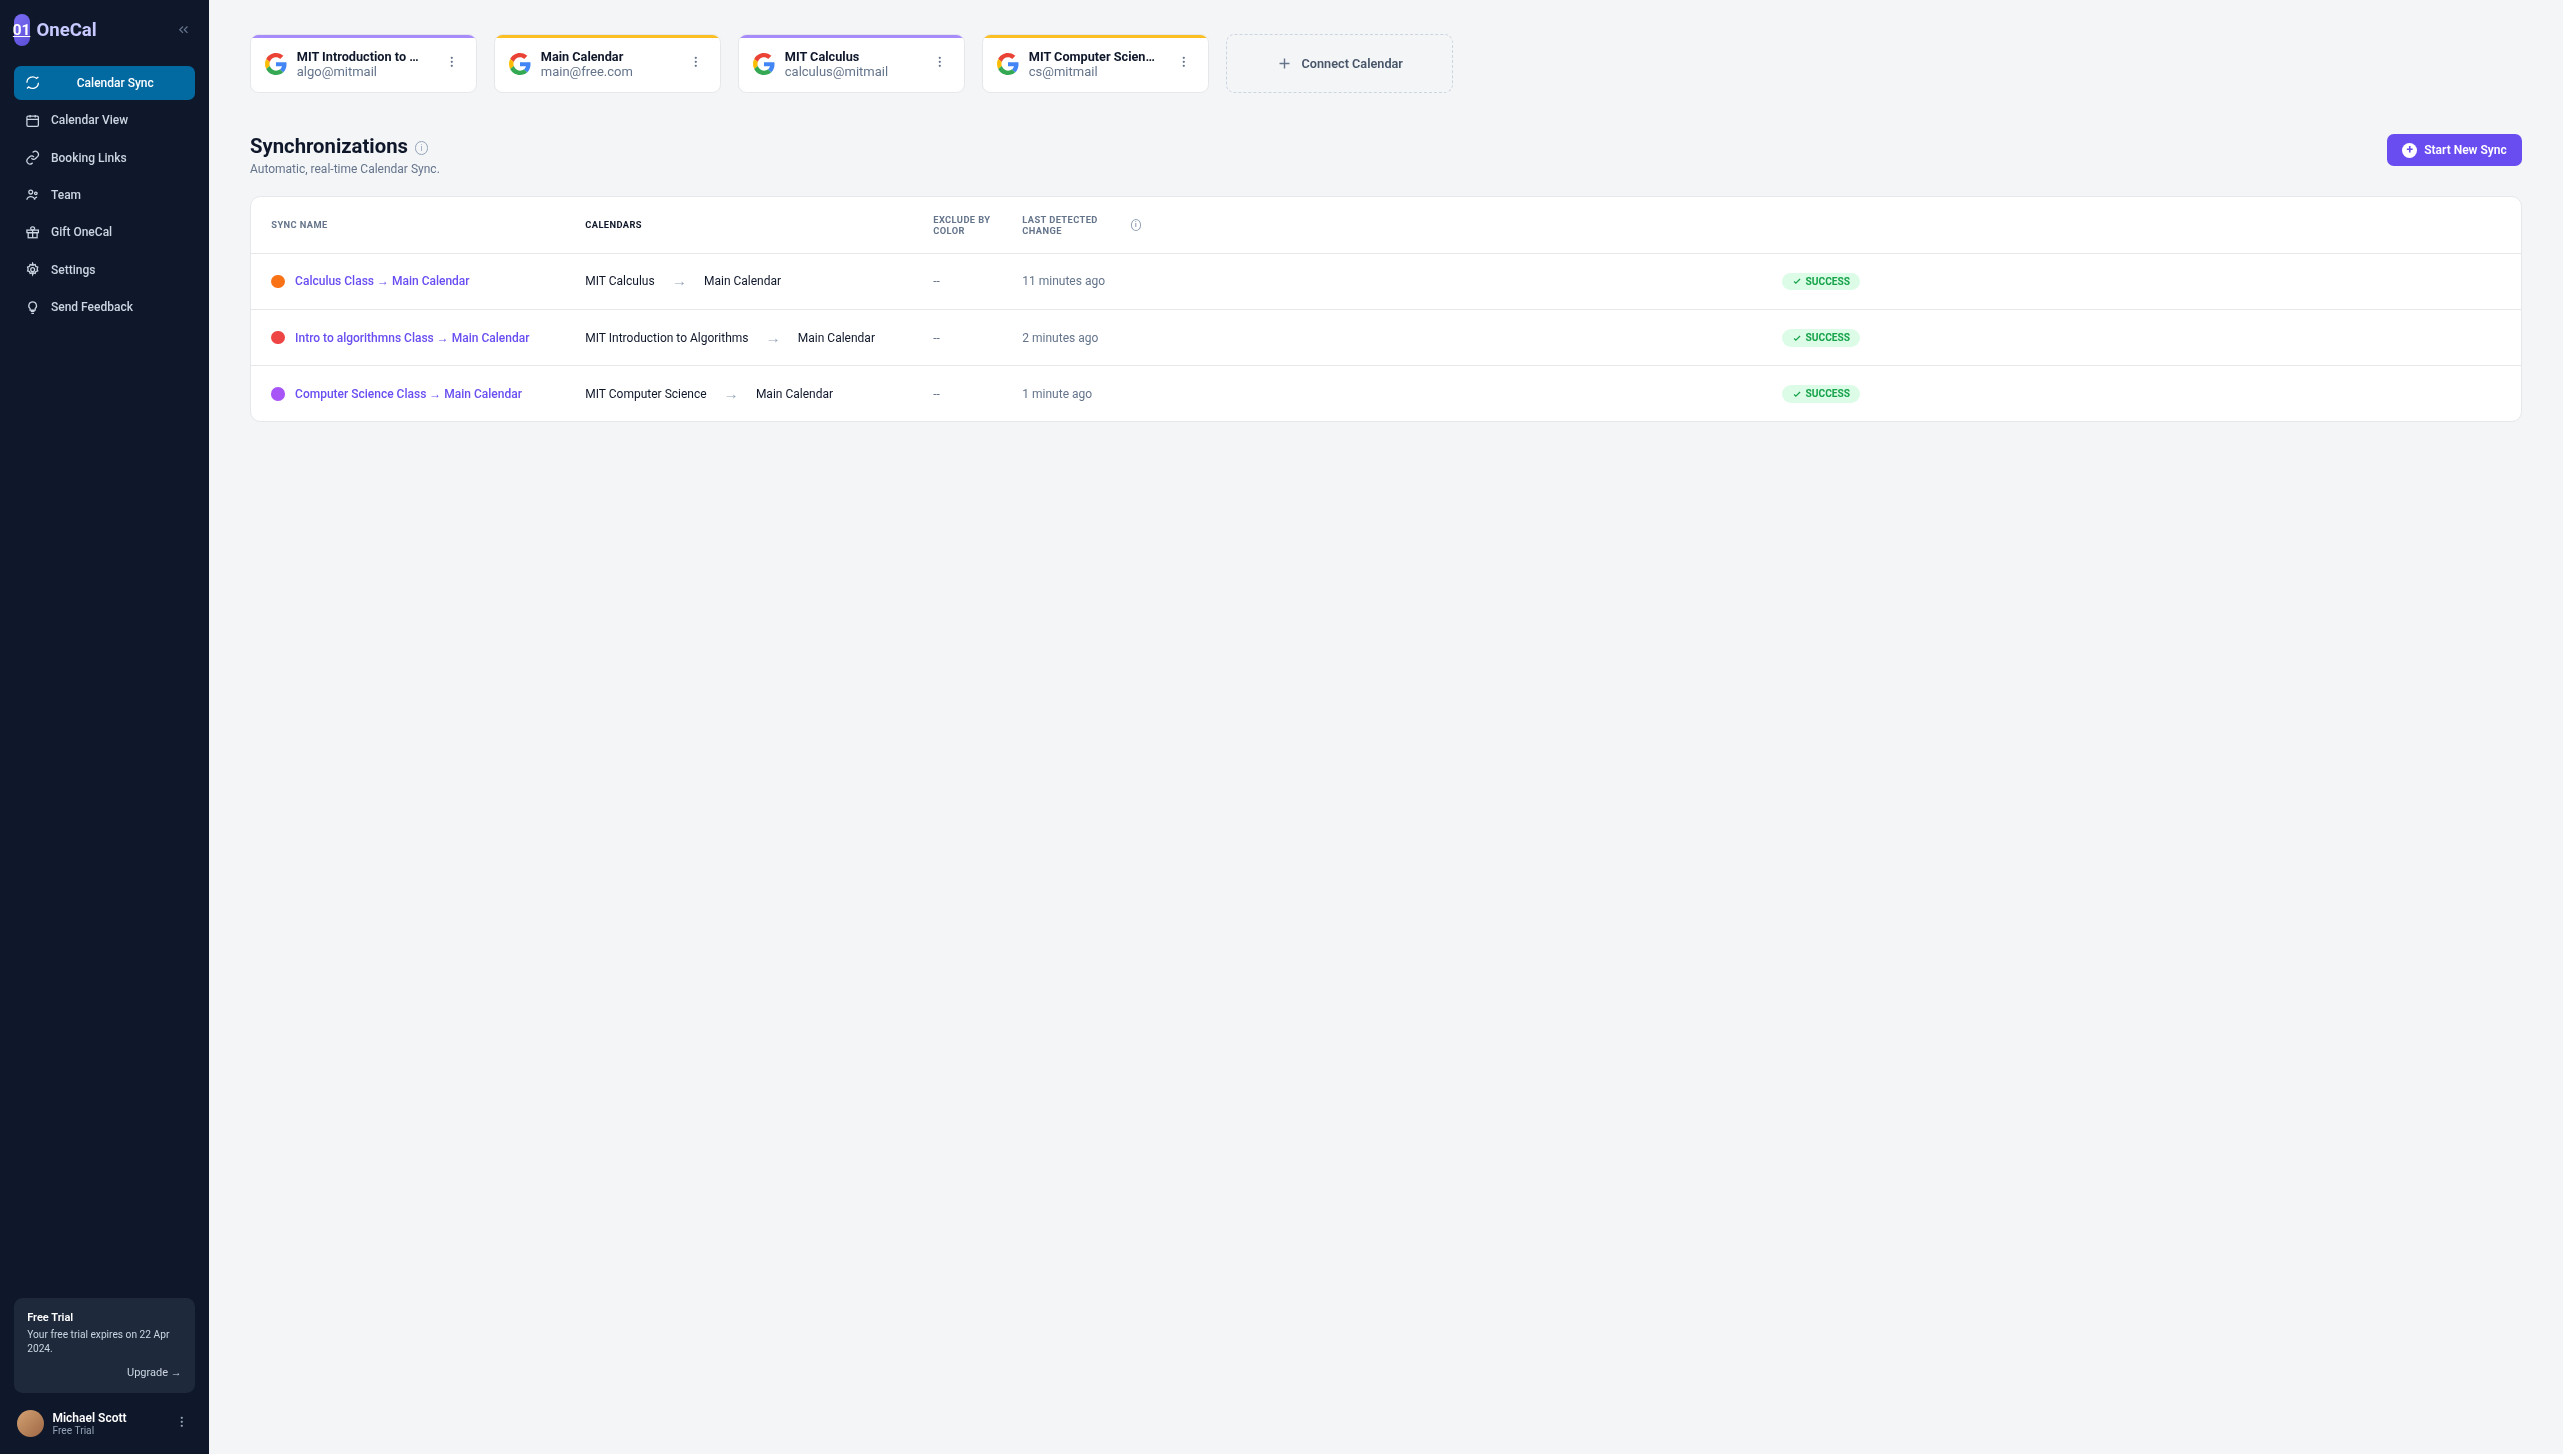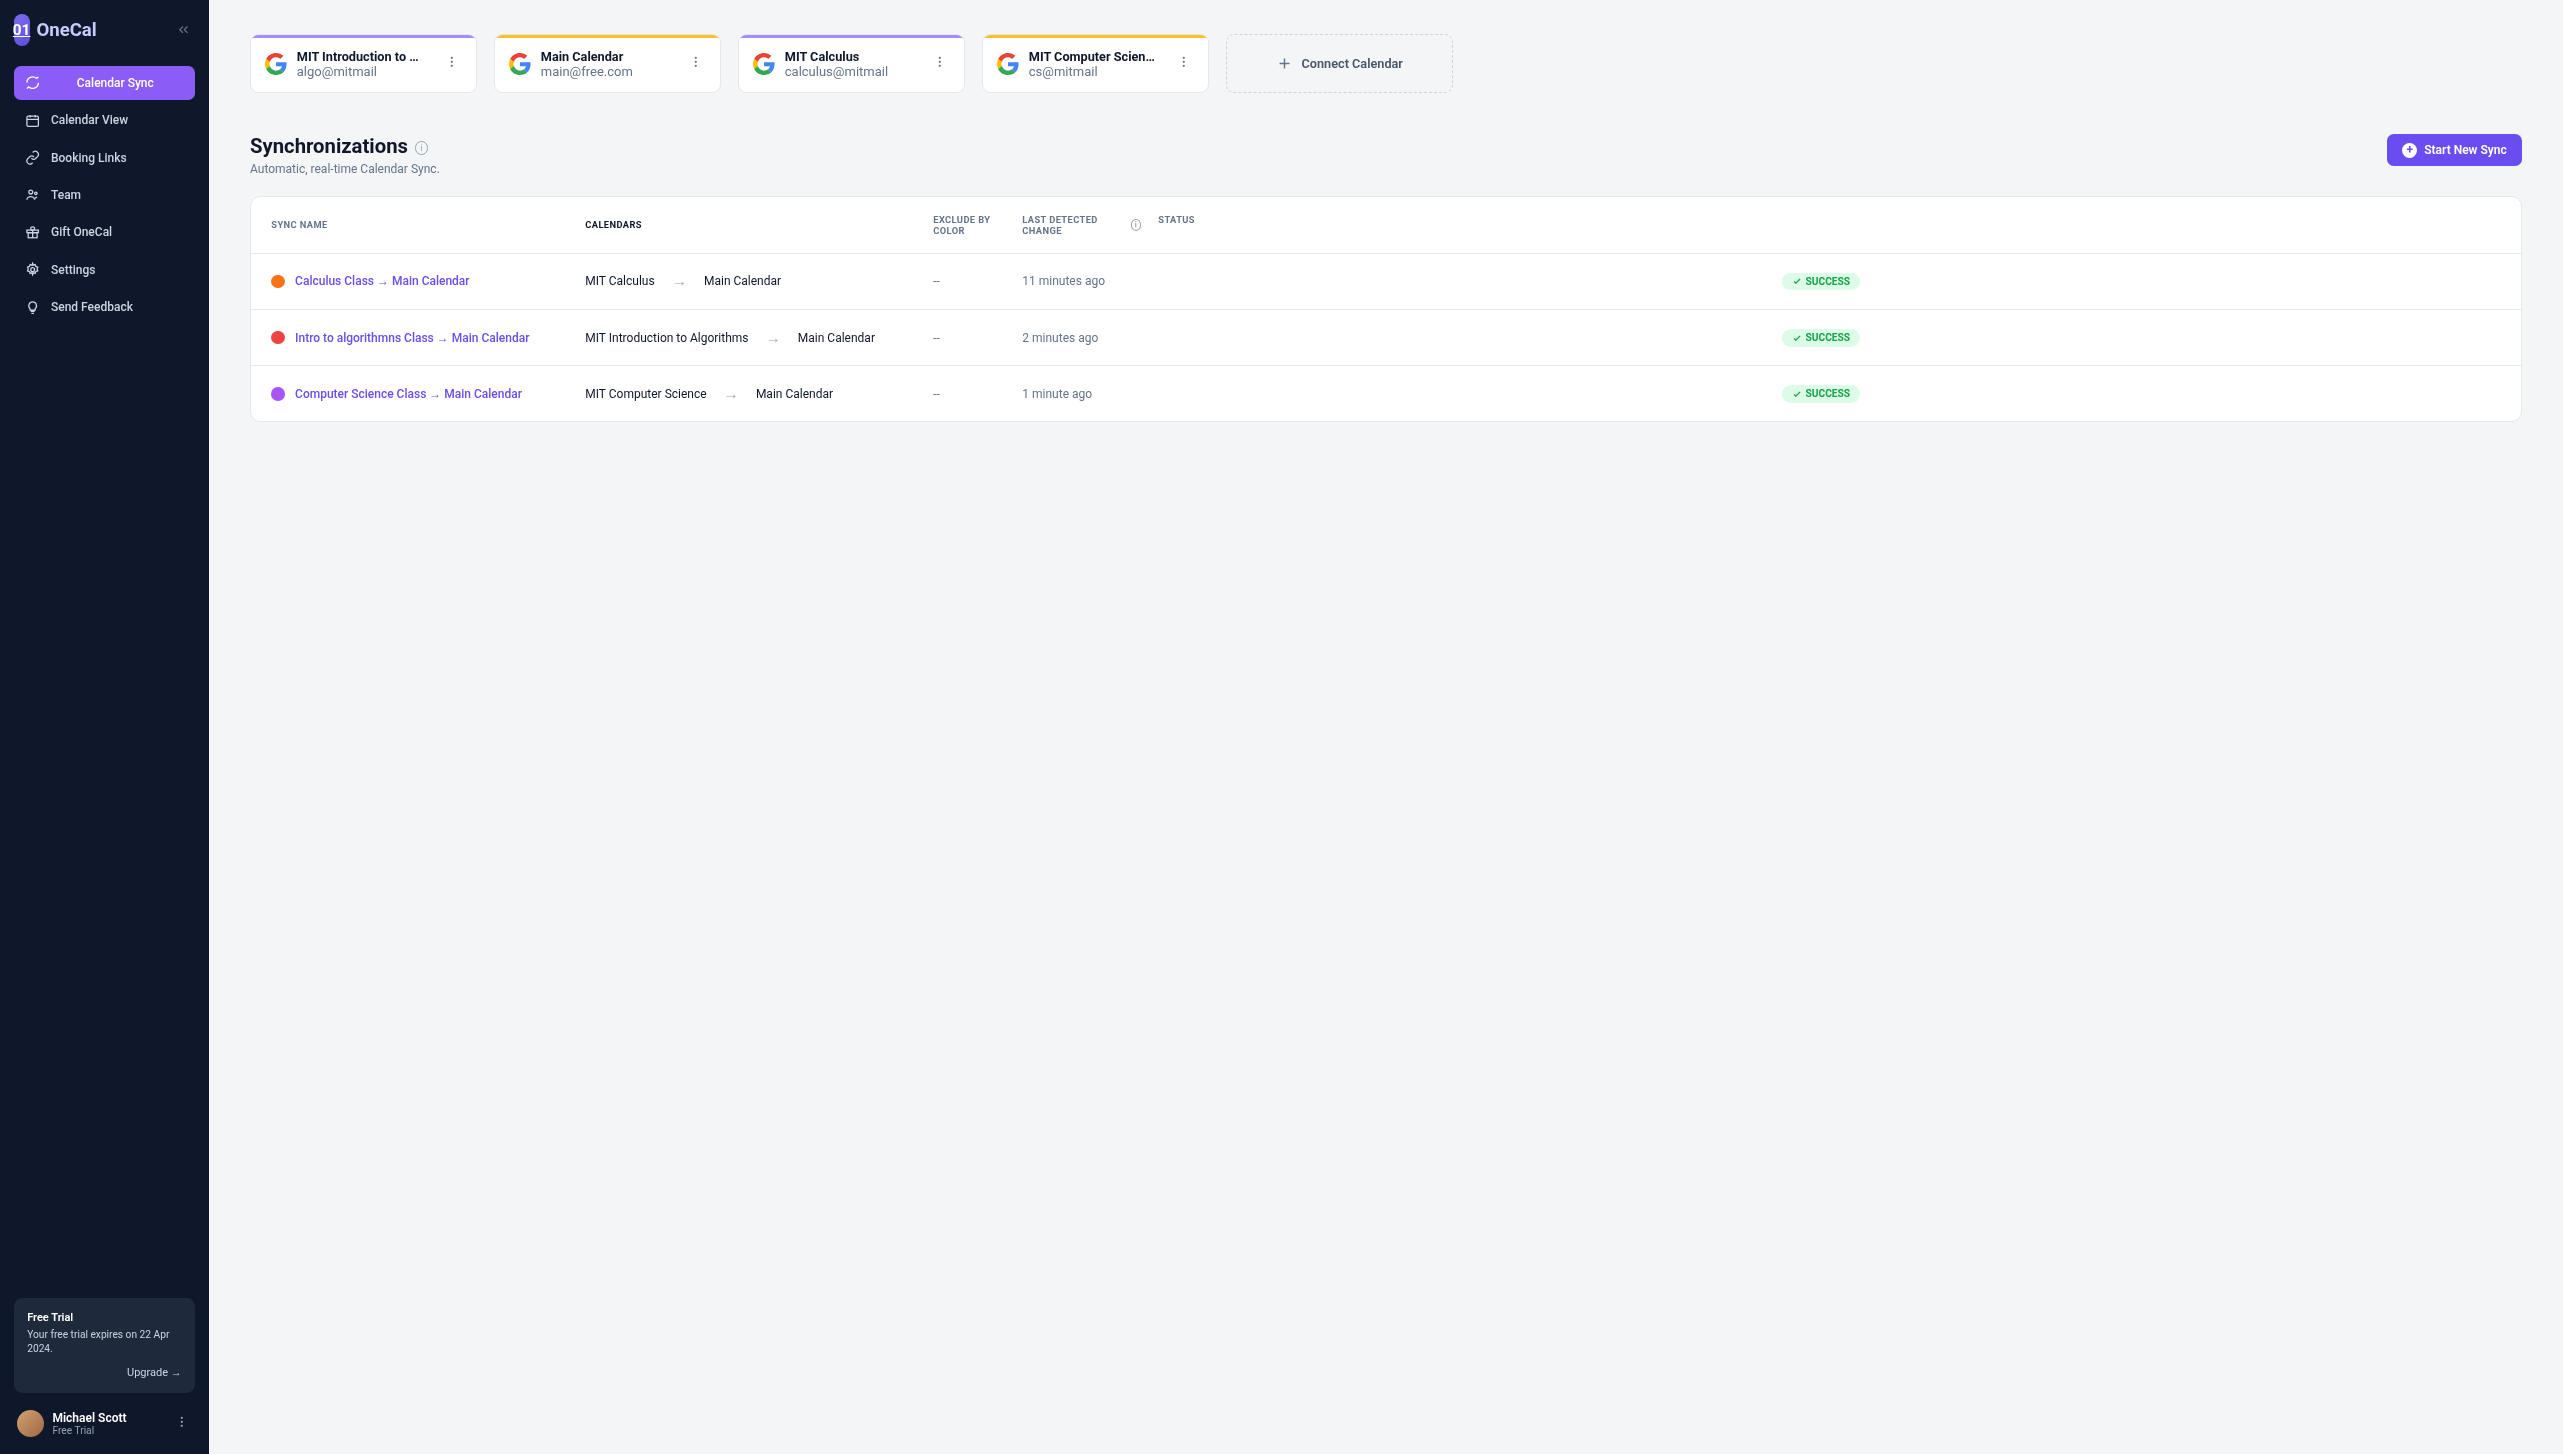--- a/index.html
+++ b/index.html
@@ -69,21 +69,21 @@
       align-items: center;
       gap: 10.2px;
       padding: 8.5px 10.2px;
       border-radius: 6.8px;
       color: #cbd5e1;
       font-size: 12px;
       font-weight: 500;
       cursor: pointer;
     }
     .nav-item.active {
-      background: #8b5cf6;
+      background: #0369a1;
       color: #fff;
       gap: 36px;
     }
     .nav-icon {
       width: 17px;
       height: 17px;
       display: flex;
       align-items: center;
       justify-content: center;
     }
@@ -540,21 +540,20 @@
 
   <div class="table">
     <div class="table-header">
       <div class="col-name">SYNC NAME</div>
       <div class="col-cals">CALENDARS</div>
       <div class="col-exclude">EXCLUDE BY COLOR</div>
       <div class="col-last">
         <span>LAST DETECTED CHANGE</span>
         <span class="info-icon" style="width:12px;height:12px;font-size:7.6px;">i</span>
       </div>
-      <div class="col-status" style="justify-content:flex-start; padding-left:17px;">STATUS</div>
     </div>
 
     <div class="table-row">
       <div class="col-name">
         <span class="dot orange"></span>
         <span class="sync-link">Calculus Class → Main Calendar</span>
       </div>
       <div class="col-cals">
         <span>MIT Calculus</span>
         <span class="arrow">→</span>

